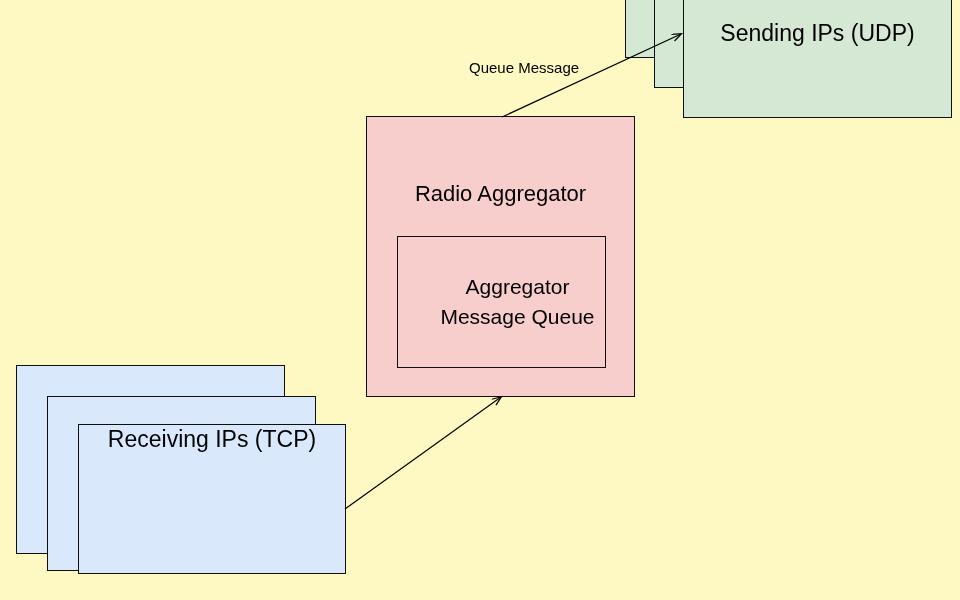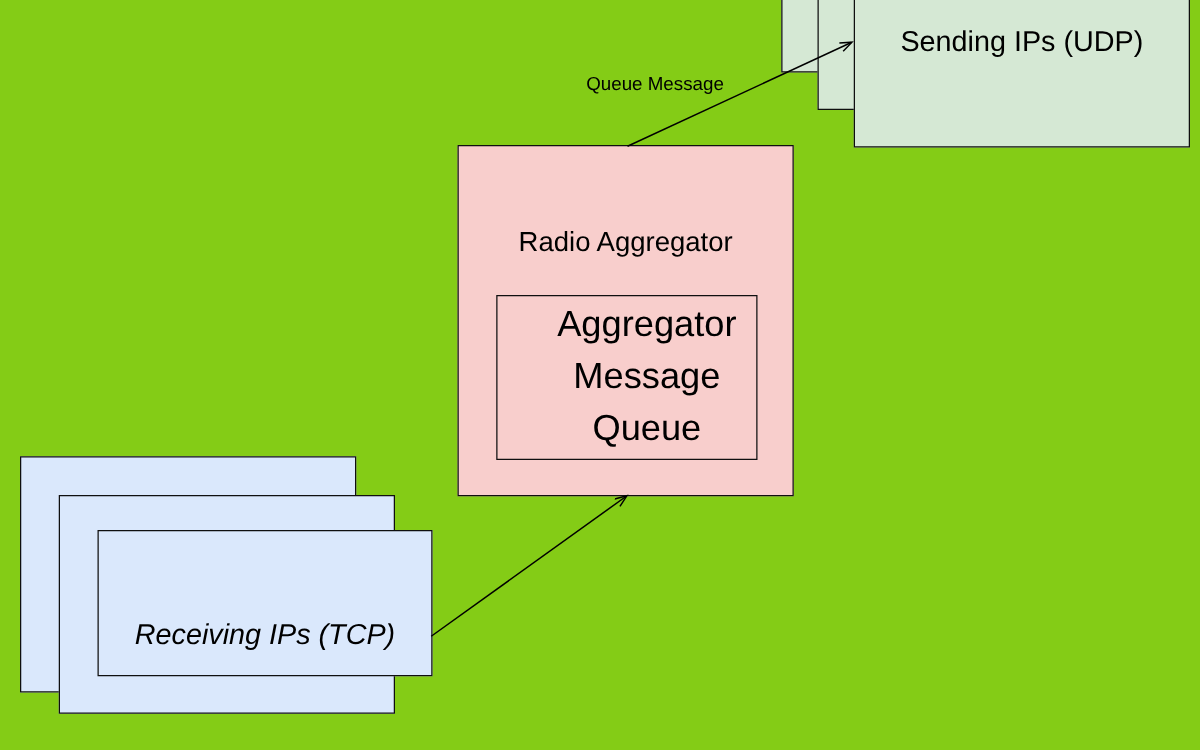--- a/index.html
+++ b/index.html
@@ -11,21 +11,21 @@
   body {
     font-family: "Liberation Sans", sans-serif;
     color: #000000;
     -webkit-font-smoothing: antialiased;
   }
   #canvas {
     position: relative;
     width: 960px;
     height: 600px;
     overflow: hidden;
-    background: #84cc16;
+    background: #fef9c3;
   }
   .node {
     position: absolute;
     box-sizing: border-box;
     border: 1px solid #000000;
     display: flex;
     align-items: center;
     justify-content: center;
     text-align: center;
     line-height: 1.22;
@@ -62,35 +62,33 @@
     position: absolute;
     left: 30px; top: 119px; width: 209px; height: 132px;
     box-sizing: border-box;
     border: 1px solid #0f0f0f;
     background: transparent;
     display: flex;
     align-items: center;
     justify-content: center;
     text-align: center;
   }
-  #aggregator-queue .node-label { font-size: 29px; line-height: 1.42; margin-left: 32px; }
+  #aggregator-queue .node-label { font-size: 21px; line-height: 1.42; margin-left: 32px; }
 
   
   .blue { background: #dae8fc; border-color: #0f0f0f; }
   #receiving-back {
     left: 16px; top: 365px; width: 269px; height: 189px;
   }
   #receiving-mid {
     left: 47px; top: 396px; width: 269px; height: 175px;
   }
   #receiving-front {
-    left: 78px; top: 424px; width: 268px; height: 117px;
+    left: 78px; top: 424px; width: 268px; height: 150px;
     align-items: flex-start;
-    padding-top: 68px;
-    font-style: italic;
   }
   #receiving-front .node-label { font-size: 23px; }
 
   
   .edge-label {
     position: absolute;
     font-size: 15px;
     color: #000000;
     white-space: pre-line;
     line-height: 1.5;

